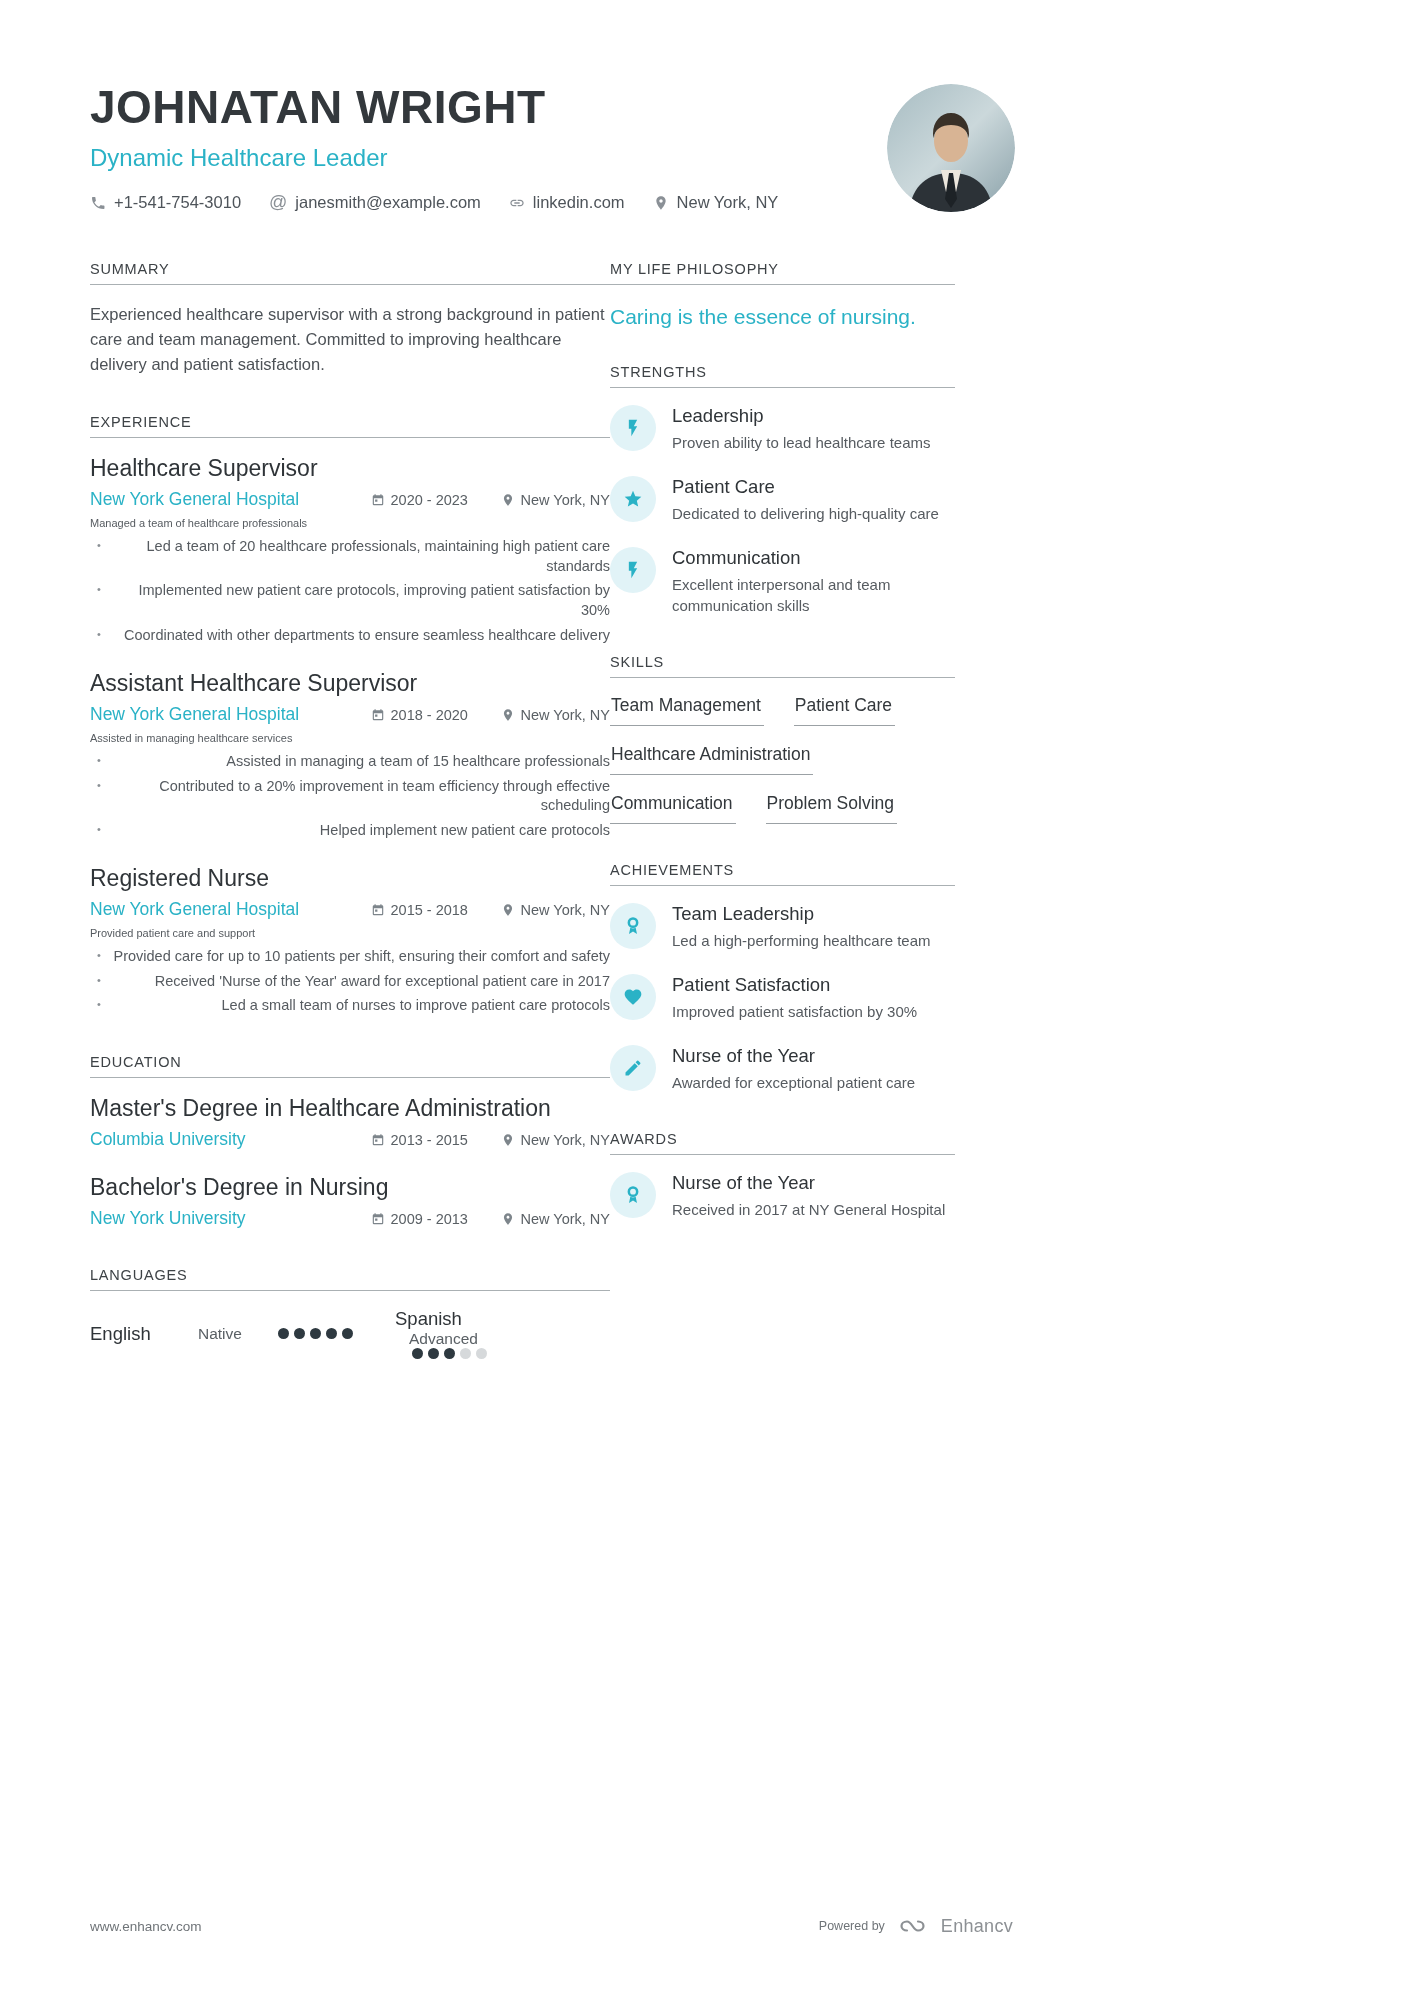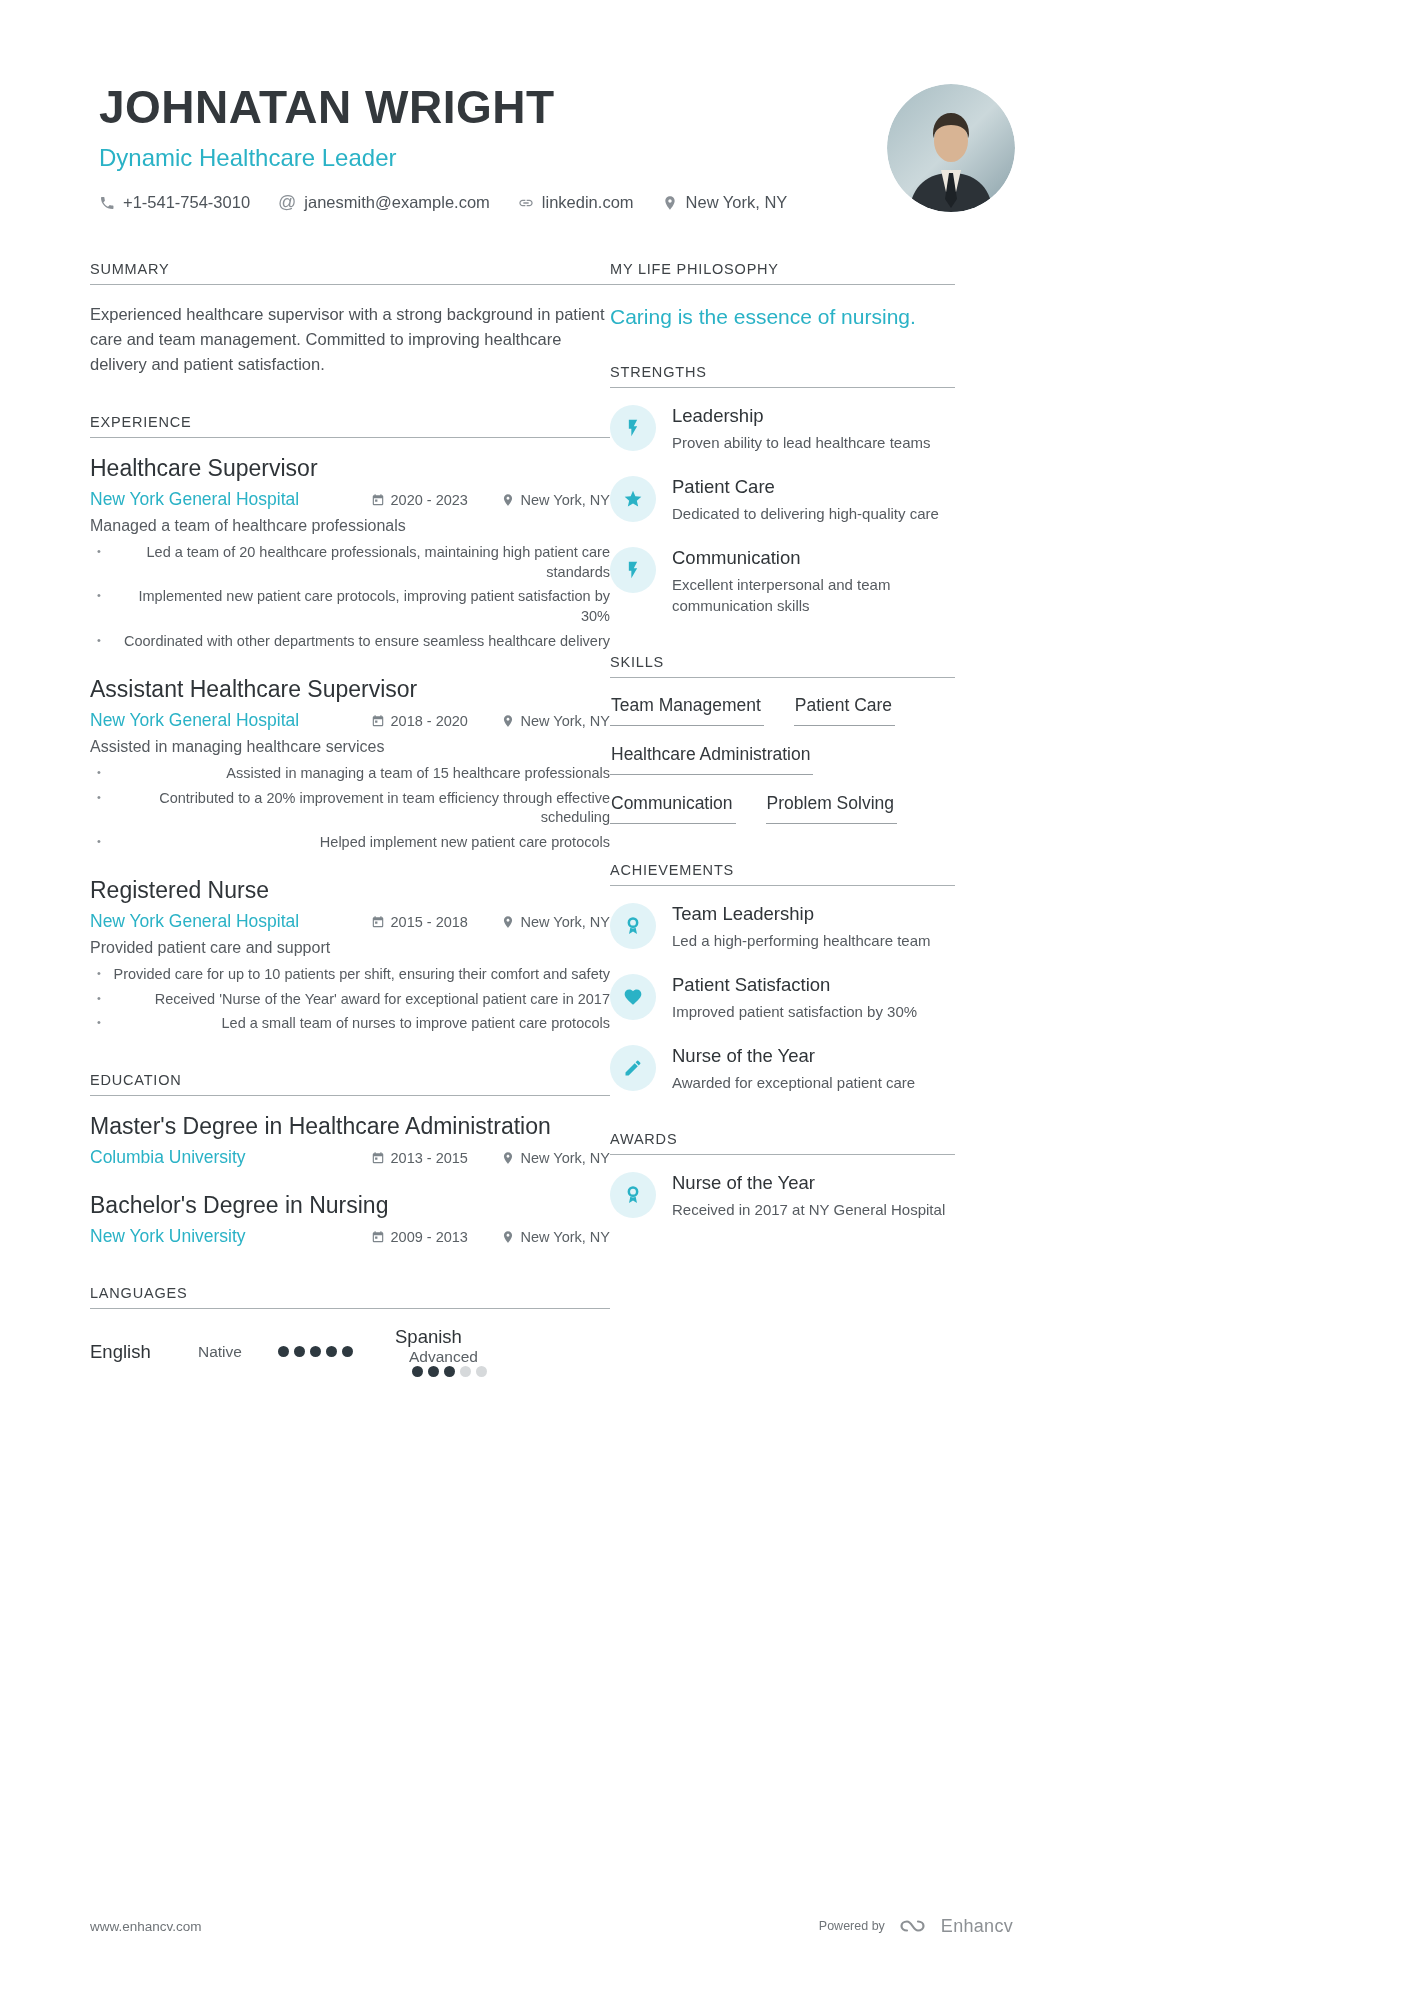--- a/index.html
+++ b/index.html
@@ -6,21 +6,21 @@
   html,body { background:#ffffff; }
   :root {
     --accent:#2ab2c6; --accent_soft:#e1f3f7; --ink:#32373c; --muted:#565b60;
   }
   .page {
     position:relative; width:1410px; height:1995px; background:#fff;
     font-family:"Liberation Sans","DejaVu Sans",sans-serif; color:var(--ink);
     overflow:hidden;
   }
   
-  .header { padding:80px 85px 0 90px; position:relative;margin-left:9px; }
+  .header { padding:80px 85px 0 90px; position:relative; }
   .name { font-size:46px; font-weight:700; letter-spacing:.5px; color:#33383c; }
   .role { font-size:24px; color:var(--accent); margin-top:10px; font-weight:400; }
   .contacts { display:flex; align-items:center; gap:28px; margin-top:20px;
               font-size:16.5px; color:#4e545a; }
   .contact { display:flex; align-items:center; gap:8px; }
   .contact .ico { display:inline-flex; }
   .contact .ico svg { width:16px; height:16px; fill:#8a9096; }
   .contact .at { font-size:18px; color:#8a9096; font-weight:400; }
   .photo { position:absolute; top:84px; left:887px; width:128px; height:128px;
            border-radius:50%; overflow:hidden; }
@@ -37,21 +37,21 @@
   .summary-text { font-size:16.5px; line-height:1.5; color:#4d5257; }
   
   .job { margin-bottom:25px; }
   .job-title { font-size:23px; font-weight:500; color:#2f3438; margin-bottom:7px; }
   .job-meta { display:flex; align-items:center; margin-bottom:7px; }
   .company { flex:1; color:var(--accent); font-size:17.5px; }
   .meta-item { display:flex; align-items:center; gap:6px; font-size:14.5px; color:#5a6065; }
   .meta-item .ico { display:inline-flex; }
   .meta-item svg { width:14px; height:14px; fill:#7d858b; }
   .meta-date { width:130px; }
-  .job-summary { font-size:16px; color:#565b60; margin-bottom:8px; }
+  .job-summary { font-size:11px; color:#565b60; margin-bottom:8px; }
   .bullets { list-style:none;text-align:right; }
   .bullets li { position:relative; padding-left:21px; font-size:14.5px; color:#565b60;
                 line-height:1.35; margin-bottom:5px; }
   .bullets li::before { content:"\2022"; position:absolute; left:7px; top:1px;
                         color:#8a9095; font-size:11px; }
   .edu { margin-bottom:24px; }
   
   .langs { display:flex; }
   .lang { display:flex; align-items:center; }
   .lang + .lang { margin-left:42px;flex-direction:column; }

